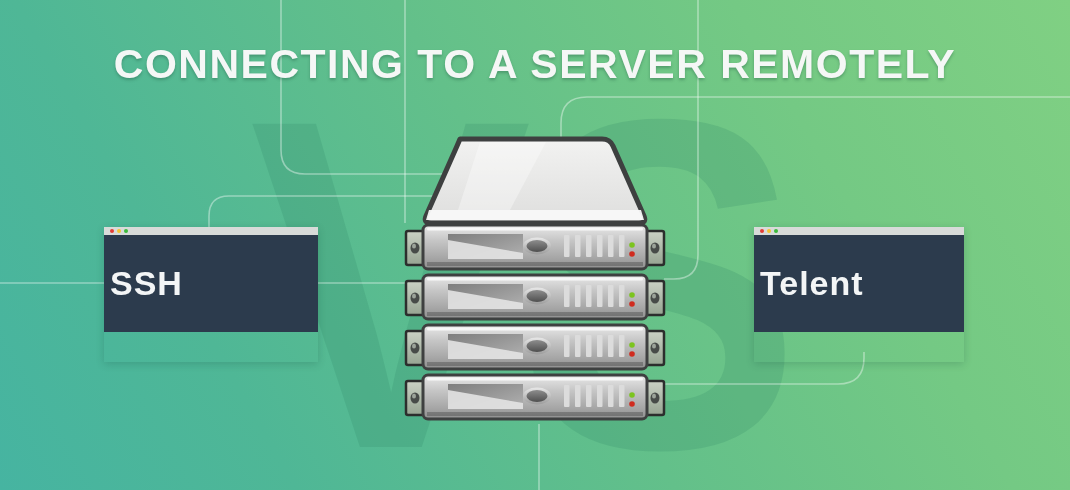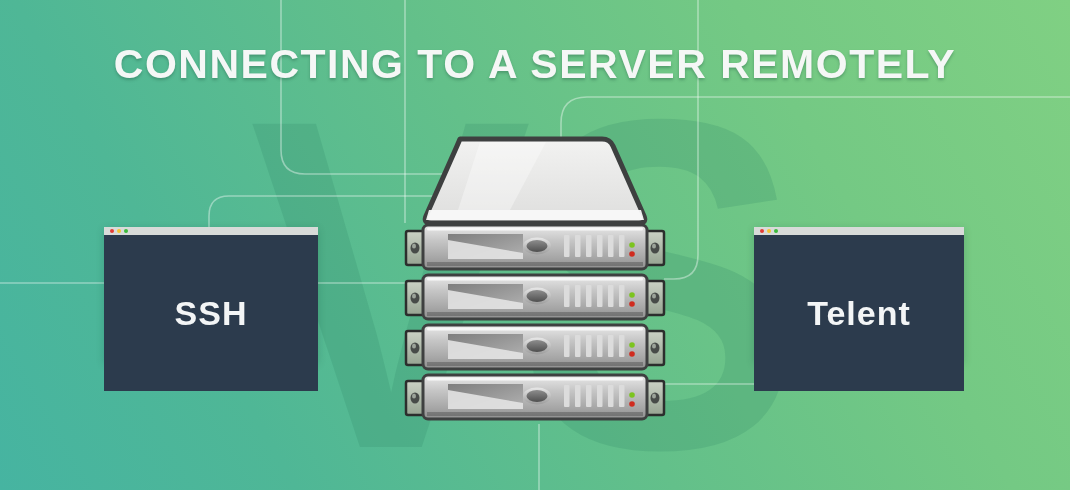--- a/index.html
+++ b/index.html
@@ -27,21 +27,21 @@
   
   .window{position:absolute;top:227px;width:214px;height:135px;
     box-shadow:0 2px 8px rgba(15,60,50,.20);}
   .window.left{left:104px;}
   .window.right{left:746px;width:210px;margin-left:8px;}
   .titlebar{height:8px;background:#d8dbd9;display:flex;align-items:center;padding-left:6px;gap:3px;}
   .dot{width:4px;height:4px;border-radius:50%;}
   .dot.red{background:#e23e36;}
   .dot.yellow{background:#f5c431;}
   .dot.green{background:#3dbb3d;}
-  .winbody{height:156px;background:#2c3b4d;display:flex;align-items:center;justify-content:center;}
+  .winbody{height:97px;background:#2c3b4d;display:flex;align-items:center;padding-left:6px;}
   .winlabel{color:#f3f5f6;font-size:34px;font-weight:700;letter-spacing:1px;}
   
   .server{position:absolute;left:396px;top:126px;}
 </style>
 </head>
 <body>
 
 <div class="stage">
 
   <div class="watermark">VS</div>

